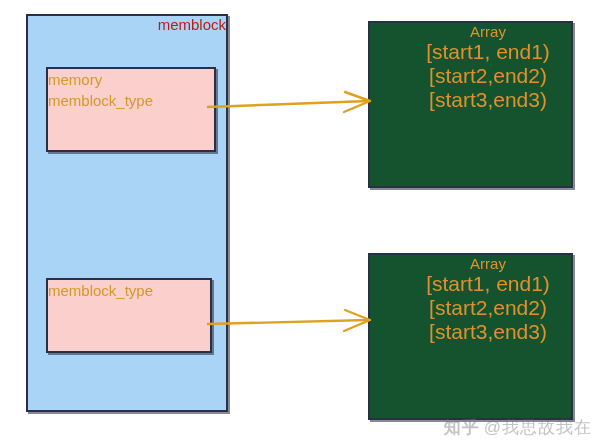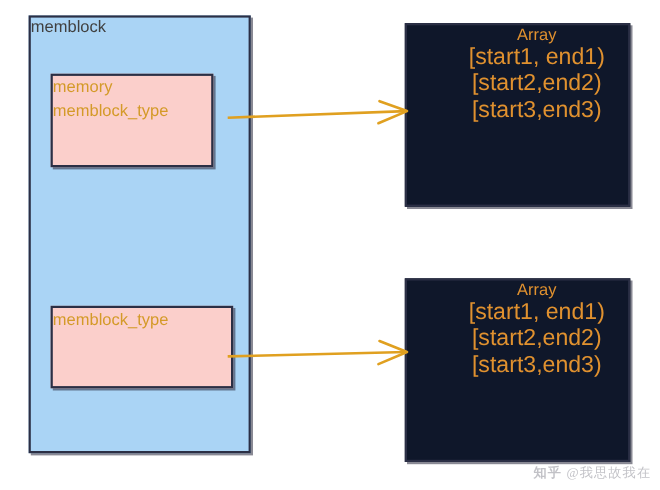--- a/index.html
+++ b/index.html
@@ -28,31 +28,31 @@
 
   .memblock-container {
     background: #aad4f5;
   }
 
   .type-box {
     background: #fbcfcb;
   }
 
   .array-box {
-    background: #0f172a;
+    background: #14532d;
     padding-left: 35px;
   }
 
   .container-title {
     left: 0;
     right: 0;
     top: 26px;
-    text-align: left;
+    text-align: right;
     font-size: 15px;
-    color: #404040;
+    color: #b91c1c;
   }
 
   .type-label {
     left: 28px;
     top: 26px;
     font-size: 15px;
     color: #d49a28;
     line-height: 21px;
   }
 
@@ -81,42 +81,42 @@
     width: 600px;
     height: 445px;
     pointer-events: none;
   }
 
   
   .watermark {
     position: absolute;
     right: 8px;
     bottom: 6px;
-    font-size: 12px;
+    font-size: 17px;
     color: rgba(120, 120, 130, 0.45);
     letter-spacing: 1px;
     white-space: nowrap;
-    font-family: Liberation Serif, serif;
+    font-family: Liberation Sans, sans-serif;
     margin-left: 44px;
   }
   .watermark .wm-logo {
     font-weight: bold;
     margin-right: 4px;
   }
 </style>
 </head>
 <body>
 
 <div id="canvas">
 
   <div class="box memblock-container" style="left:26px; top:14px; width:202px; height:398px;">
     <div class="container-title">memblock</div>
   </div>
 
-  <div class="box type-box" style="left:46px; top:67px; width:148px; height:85px;">
+  <div class="box type-box" style="left:46px; top:67px; width:170px; height:85px;">
     <div class="type-label" style="top:22px;">memory</div>
     <div class="type-label" style="top:43px;">memblock_type</div>
   </div>
 
   <div class="box type-box" style="left:46px; top:278px; width:166px; height:75px;">
     <div class="type-label" style="top:38px;">memblock_type</div>
   </div>
 
   <div class="box array-box" style="left:368px; top:21px; width:205px; height:167px;">
     <div class="array-title">Array</div>

